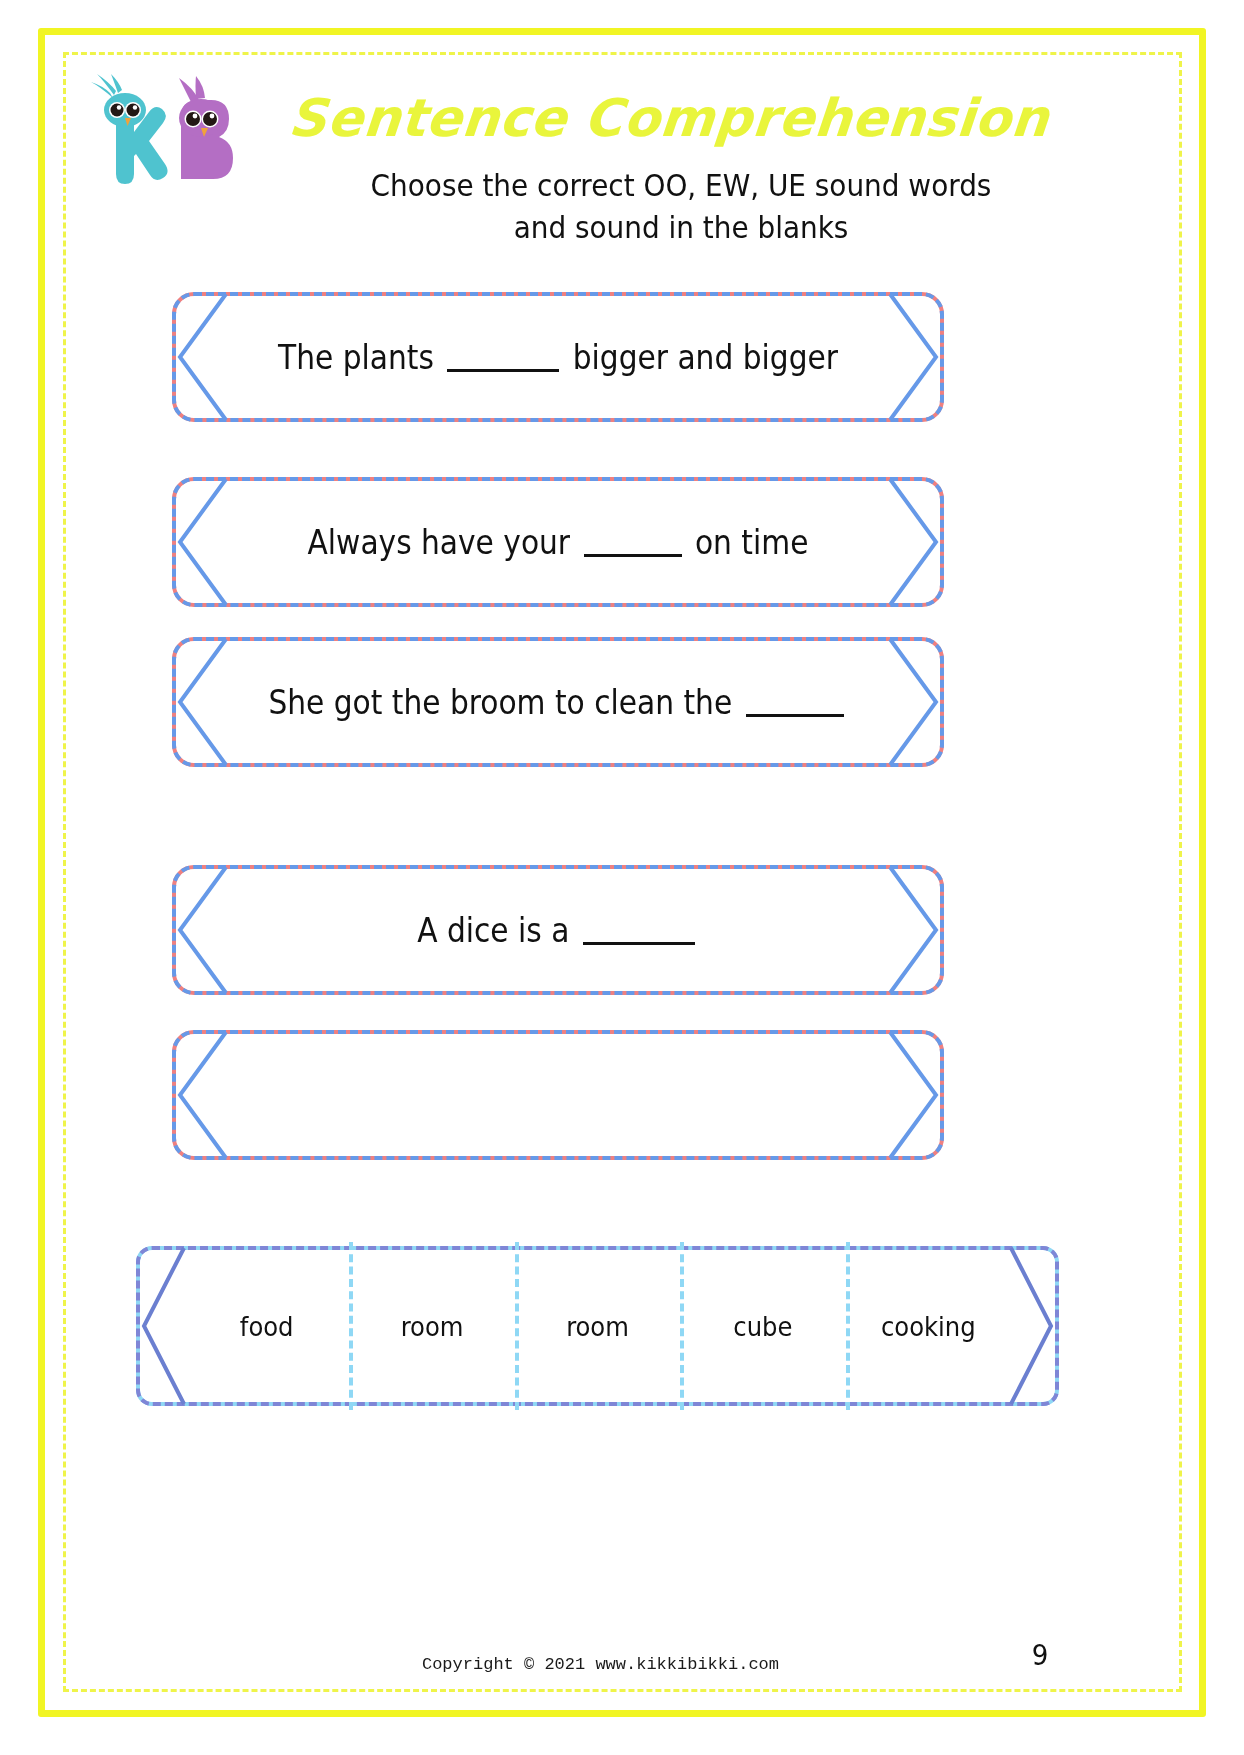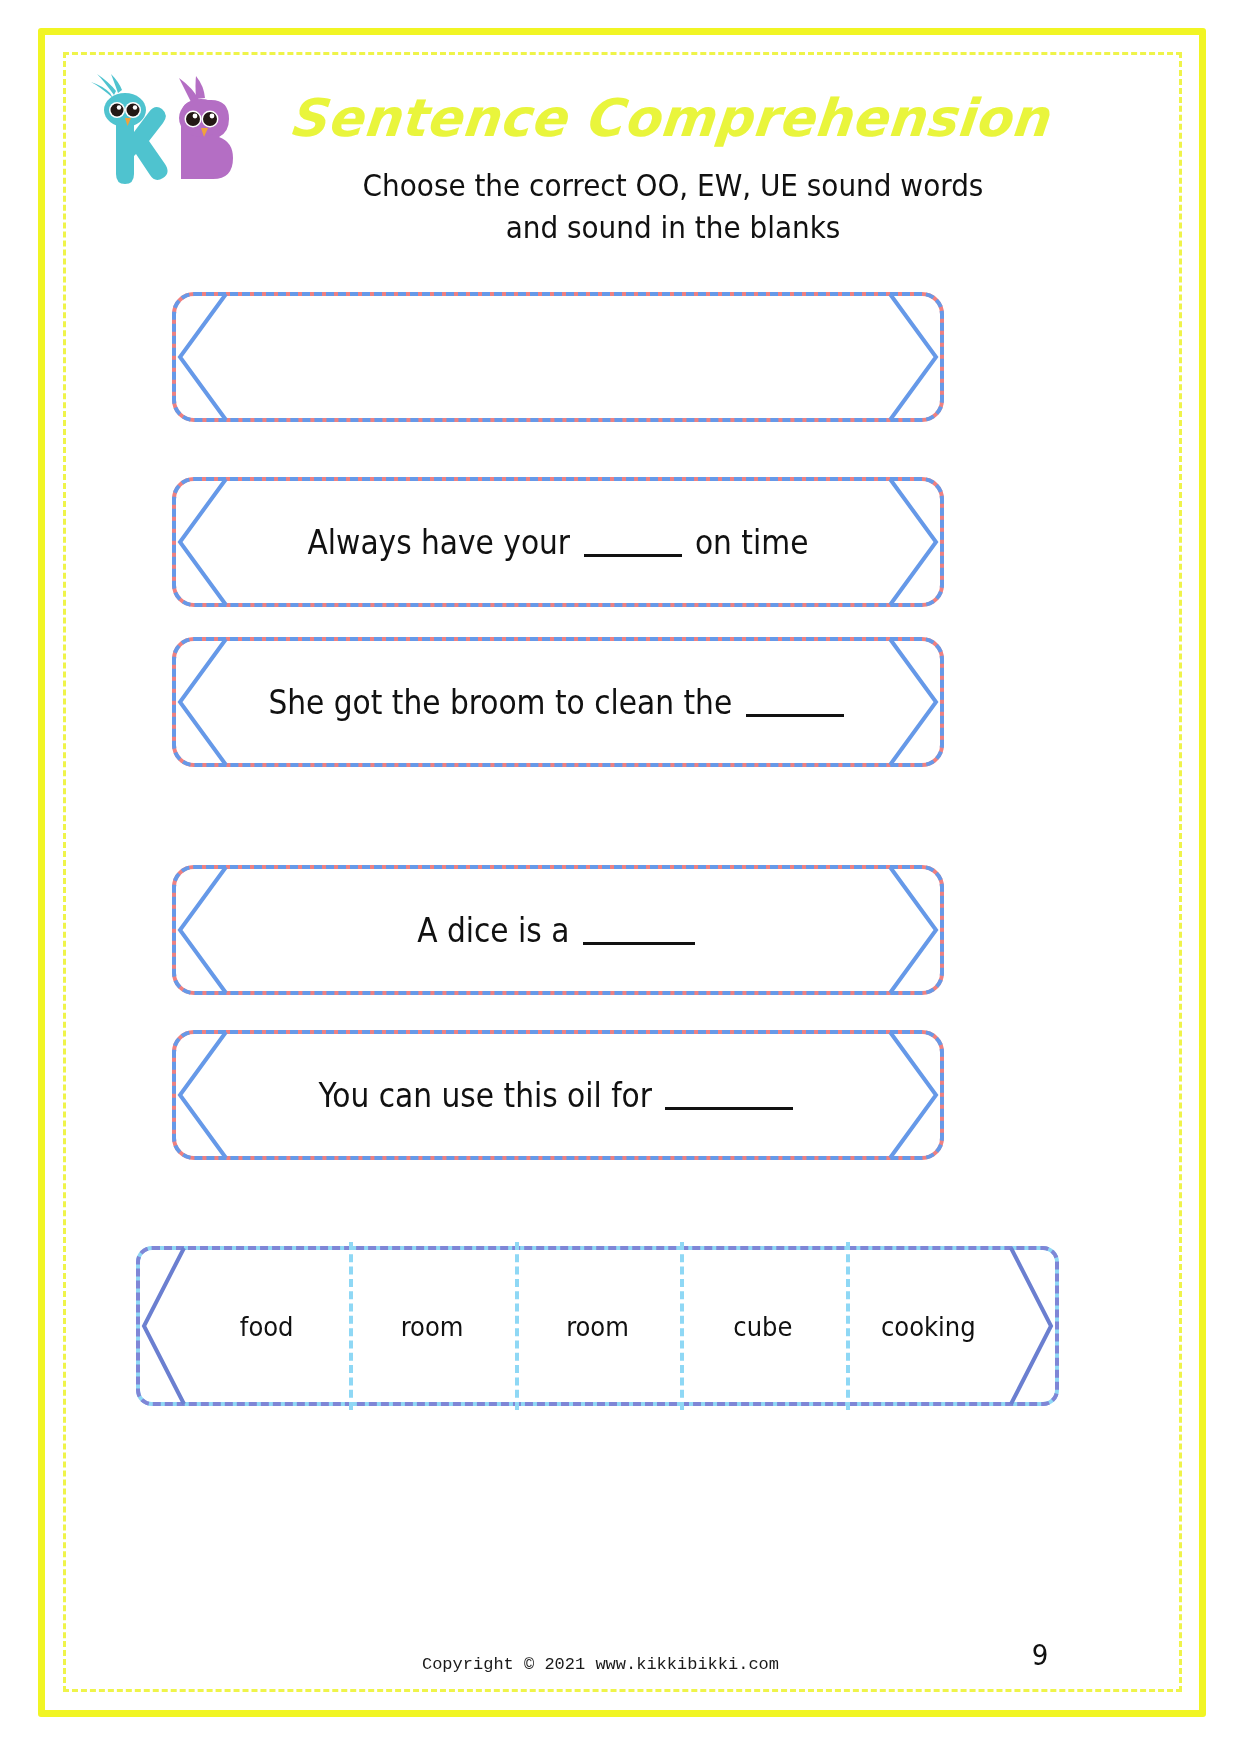--- a/index.html
+++ b/index.html
@@ -74,21 +74,21 @@
     font-style: italic;
     font-weight: bold;
     color: #e9f53c;
     letter-spacing: 0.5px;
     line-height: 1;
     transform: skewX(-8deg);
   }
 
   .subtitle {
     position: absolute;
-    left: 160px;
+    left: 168px;
     top: 105px;
     width: 900px;
     text-align: center;
     font-family: "DejaVu Sans Condensed", "Liberation Sans Narrow", "Liberation Sans", sans-serif;
     font-size: 31px;
     color: #111111;
     line-height: 1.35;
   }
   .subtitle .l2 { display: block; }
 
@@ -289,20 +289,23 @@
     <div class="chev chev-left">
       <svg viewBox="0 0 52 130" preserveAspectRatio="none">
           <polyline points="50,2 4,65 50,128" fill="none" stroke="#6699e8" stroke-width="4"></polyline>
         </svg>
     </div>
     <div class="chev chev-right">
       <svg viewBox="0 0 52 130" preserveAspectRatio="none">
           <polyline points="2,2 48,65 2,128" fill="none" stroke="#6699e8" stroke-width="4"></polyline>
         </svg>
     </div>
+    <div class="sentence">
+      <span>The plants </span><span class="blank" style="width:112px"></span><span> bigger and bigger</span>
+    </div>
   </div>
 
   <div class="banner" style="top:477px">
     <div class="ribbon"></div>
     <div class="ribbon-dash"></div>
     <div class="chev chev-left">
       <svg viewBox="0 0 52 130" preserveAspectRatio="none">
           <polyline points="50,2 4,65 50,128" fill="none" stroke="#6699e8" stroke-width="4"></polyline>
         </svg>
     </div>
@@ -357,23 +360,20 @@
     <div class="ribbon-dash"></div>
     <div class="chev chev-left">
       <svg viewBox="0 0 52 130" preserveAspectRatio="none">
           <polyline points="50,2 4,65 50,128" fill="none" stroke="#6699e8" stroke-width="4"></polyline>
         </svg>
     </div>
     <div class="chev chev-right">
       <svg viewBox="0 0 52 130" preserveAspectRatio="none">
           <polyline points="2,2 48,65 2,128" fill="none" stroke="#6699e8" stroke-width="4"></polyline>
         </svg>
-    </div>
-    <div class="sentence">
-      <span>You can use this oil for </span><span class="blank" style="width:128px"></span><span></span>
     </div>
   </div>
 
   <div class="wordbank">
     <div class="ribbon"></div>
     <div class="ribbon-dash"></div>
     <div class="chev chev-left">
       <svg viewBox="0 0 46 160" preserveAspectRatio="none">
           <polyline points="44,2 4,80 44,158" fill="none" stroke="#6b7fd0" stroke-width="4"></polyline>
         </svg>

